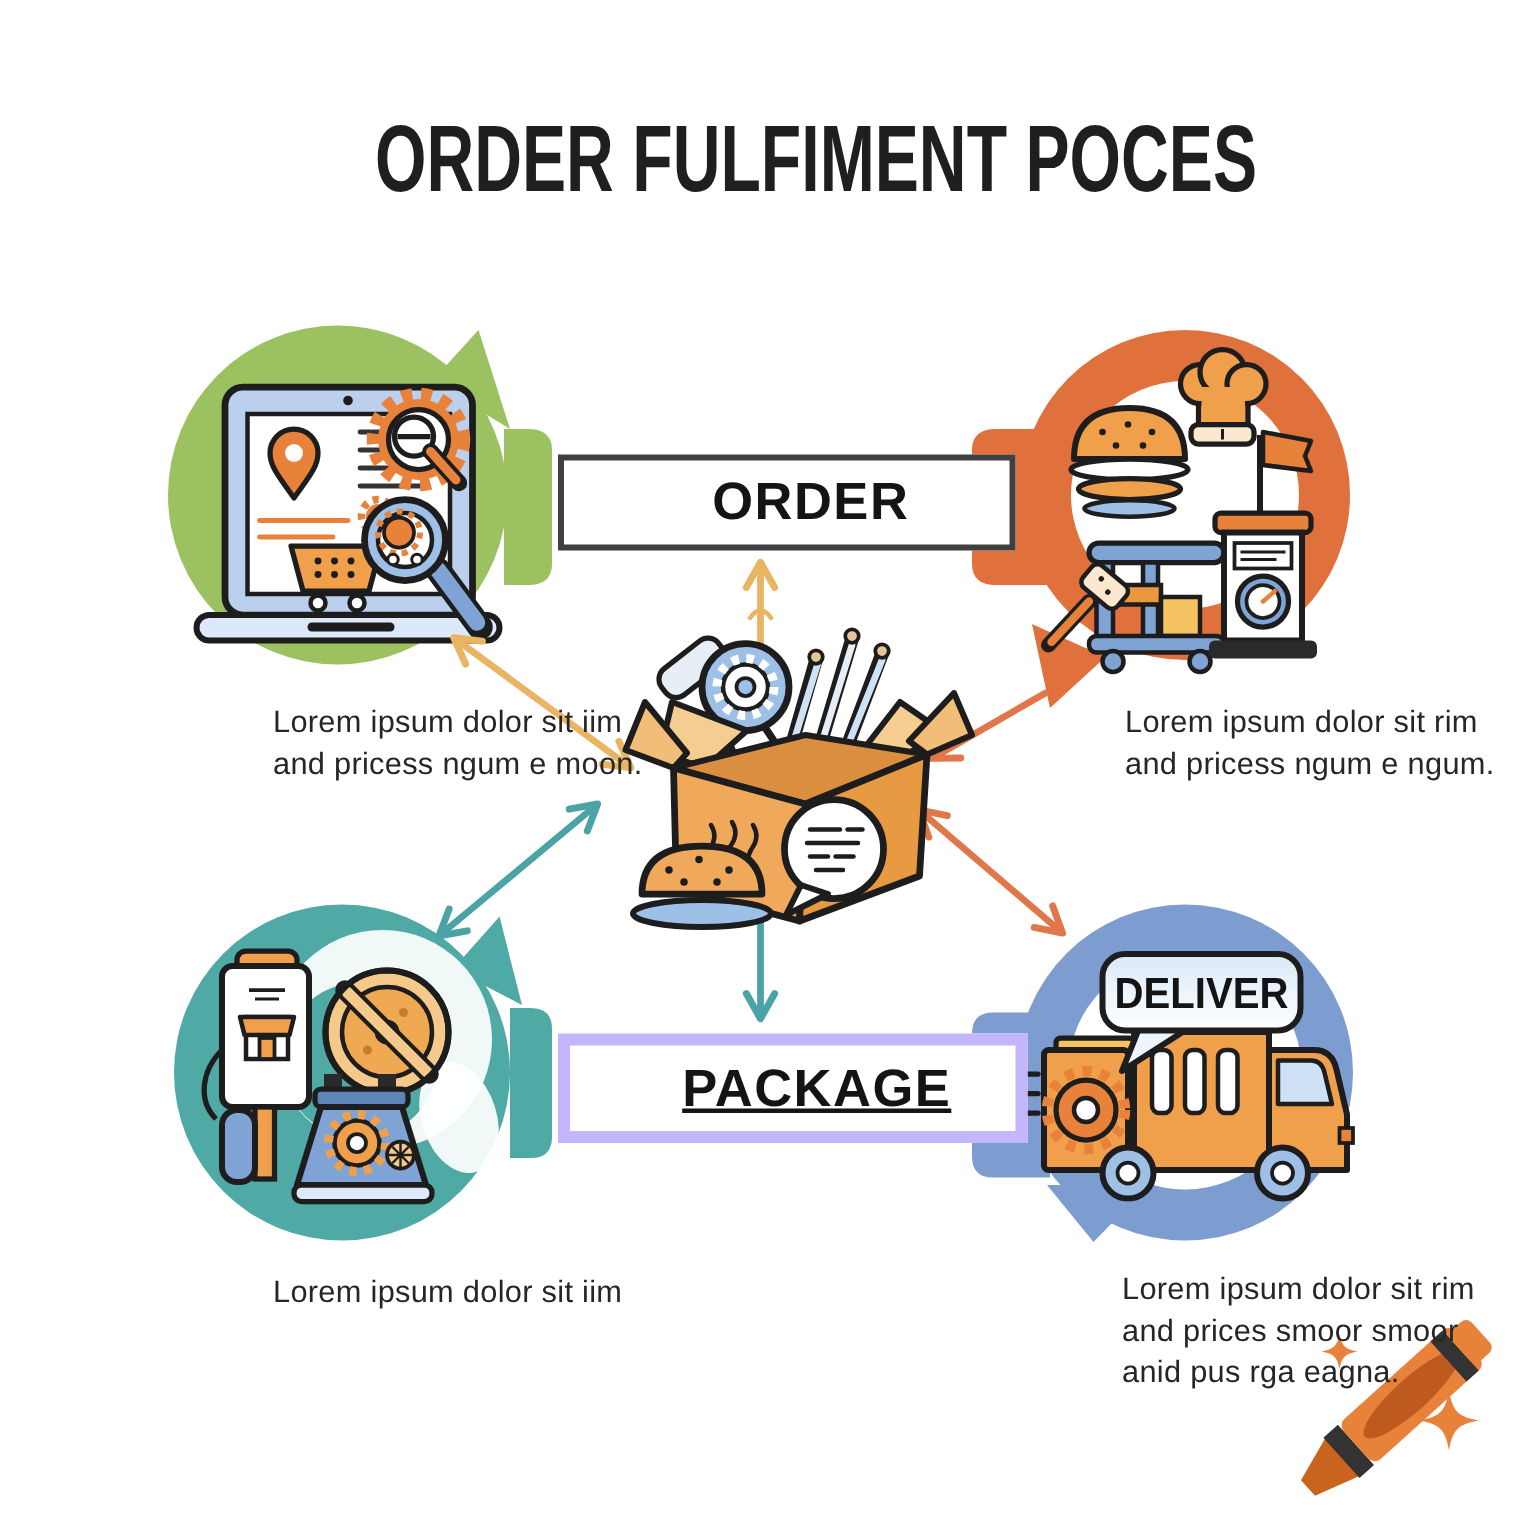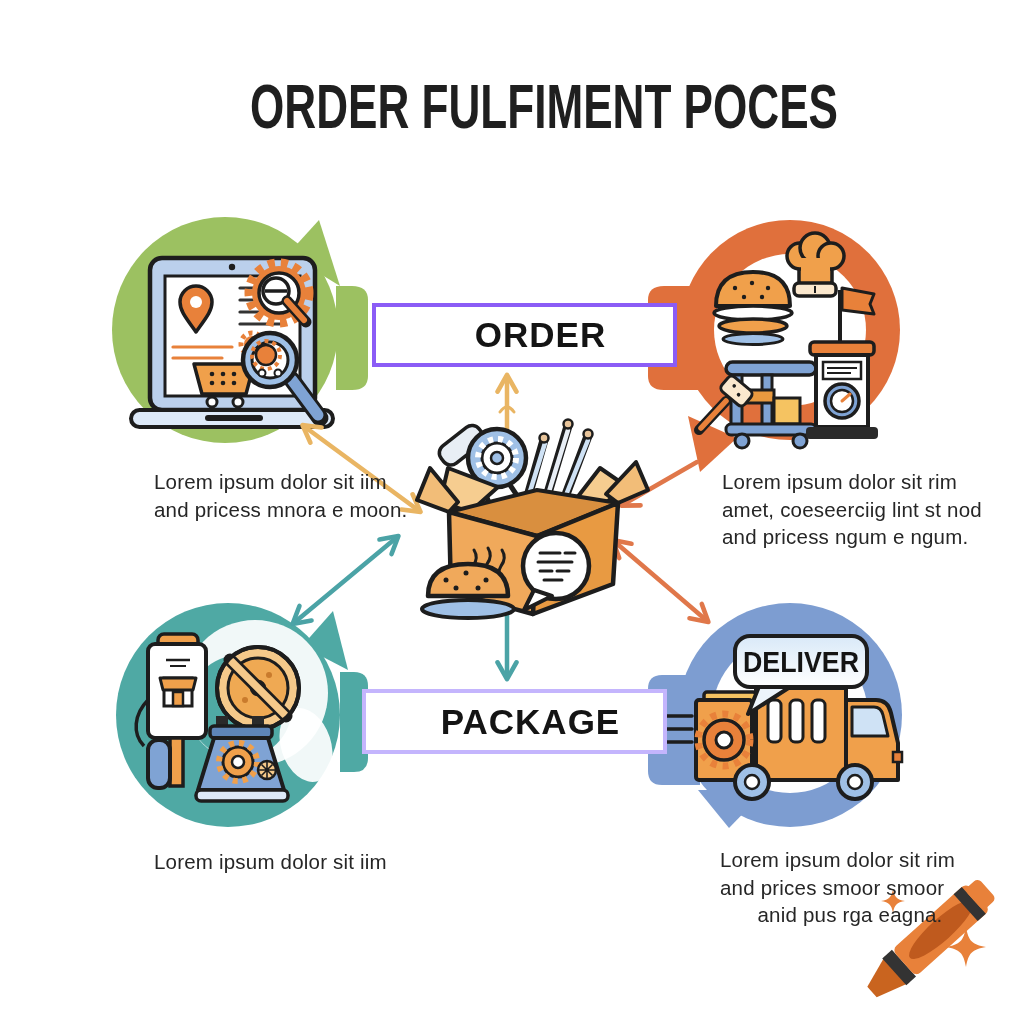--- a/index.html
+++ b/index.html
@@ -6,28 +6,28 @@
   #stage{position:relative;width:1024px;height:1024px;background:#ffffff;overflow:hidden;
          font-family:"Liberation Sans",sans-serif;}
   #art{position:absolute;left:0;top:0;z-index:1;}
   .overlay{position:absolute;z-index:2;padding-left:32px;}
   #title{left:0;top:70px;width:1024px;text-align:center;}
   #title span{display:inline-block;transform:scaleX(0.70);transform-origin:center;
       font-size:63px;font-weight:bold;letter-spacing:0px;color:#1f1f1f;white-space:nowrap;
       font-family:"Liberation Sans",sans-serif;}
   .stage-box{background:#ffffff;text-align:center;color:#141414;font-weight:bold;
       font-size:35px;letter-spacing:1px;font-family:"Liberation Sans",sans-serif;}
-  #order-box{left:372px;top:303px;width:265px;height:56px;line-height:56px;border:4px solid #8b5cf6;}
-  #package-box{left:362px;top:689px;width:265px;height:57px;line-height:57px;border:4px solid #c4b5fd;}
-  .desc{font-size:20.5px;line-height:27.5px;color:#262626;letter-spacing:0.2px;}
+  #order-box{left:372px;top:303px;width:265px;height:56px;line-height:56px;border:4px solid #404040;}
+  #package-box{left:372px;top:689px;width:265px;height:57px;line-height:57px;border:8px solid #c4b5fd;text-decoration:underline;}
+  .desc{font-size:20.5px;line-height:27.5px;color:#262626;letter-spacing:0.2px;margin-left:28px;}
   #desc-tl{left:122px;top:468px;width:260px;}
   #desc-tr{left:690px;top:468px;width:270px;}
   #desc-bl{left:122px;top:848px;width:260px;}
   #desc-br{left:688px;top:846px;width:260px;}
-  .desc .center{text-align:center;}
+  .desc .center{}
 </style>
 </head>
 <body>
 
 <div id="stage">
 
 <svg id="art" width="1024" height="1024" viewBox="0 0 1024 1024">
   <defs>
     <marker id="ah-tan" viewBox="0 0 12 12" refX="8.5" refY="6" markerWidth="5.6" markerHeight="5.6" orient="auto-start-reverse">
       <path d="M2 1.5 L10 6 L2 10.5" fill="none" stroke="#E9B563" stroke-width="2.2" stroke-linecap="round" stroke-linejoin="round"></path>
@@ -328,26 +328,25 @@
 <div class="overlay stage-box" id="order-box">
   <span>ORDER</span>
 </div>
 
 <div class="overlay stage-box" id="package-box">
   <span>PACKAGE</span>
 </div>
 
 <div class="overlay desc" id="desc-tl">
   <div>Lorem ipsum dolor sit  iim</div>
-  <div>and pricess mnora e moon.</div>
+  <div>and pricess ngum e moon.</div>
 </div>
 
 <div class="overlay desc" id="desc-tr">
   <div>Lorem ipsum dolor sit rim</div>
-  <div>amet, coeseerciig lint st nod</div>
   <div>and pricess ngum e ngum.</div>
 </div>
 
 <div class="overlay desc" id="desc-bl">
   <div>Lorem ipsum dolor sit iim</div>
 </div>
 
 <div class="overlay desc" id="desc-br">
   <div>Lorem ipsum dolor sit rim</div>
   <div>and prices smoor smoor</div>

